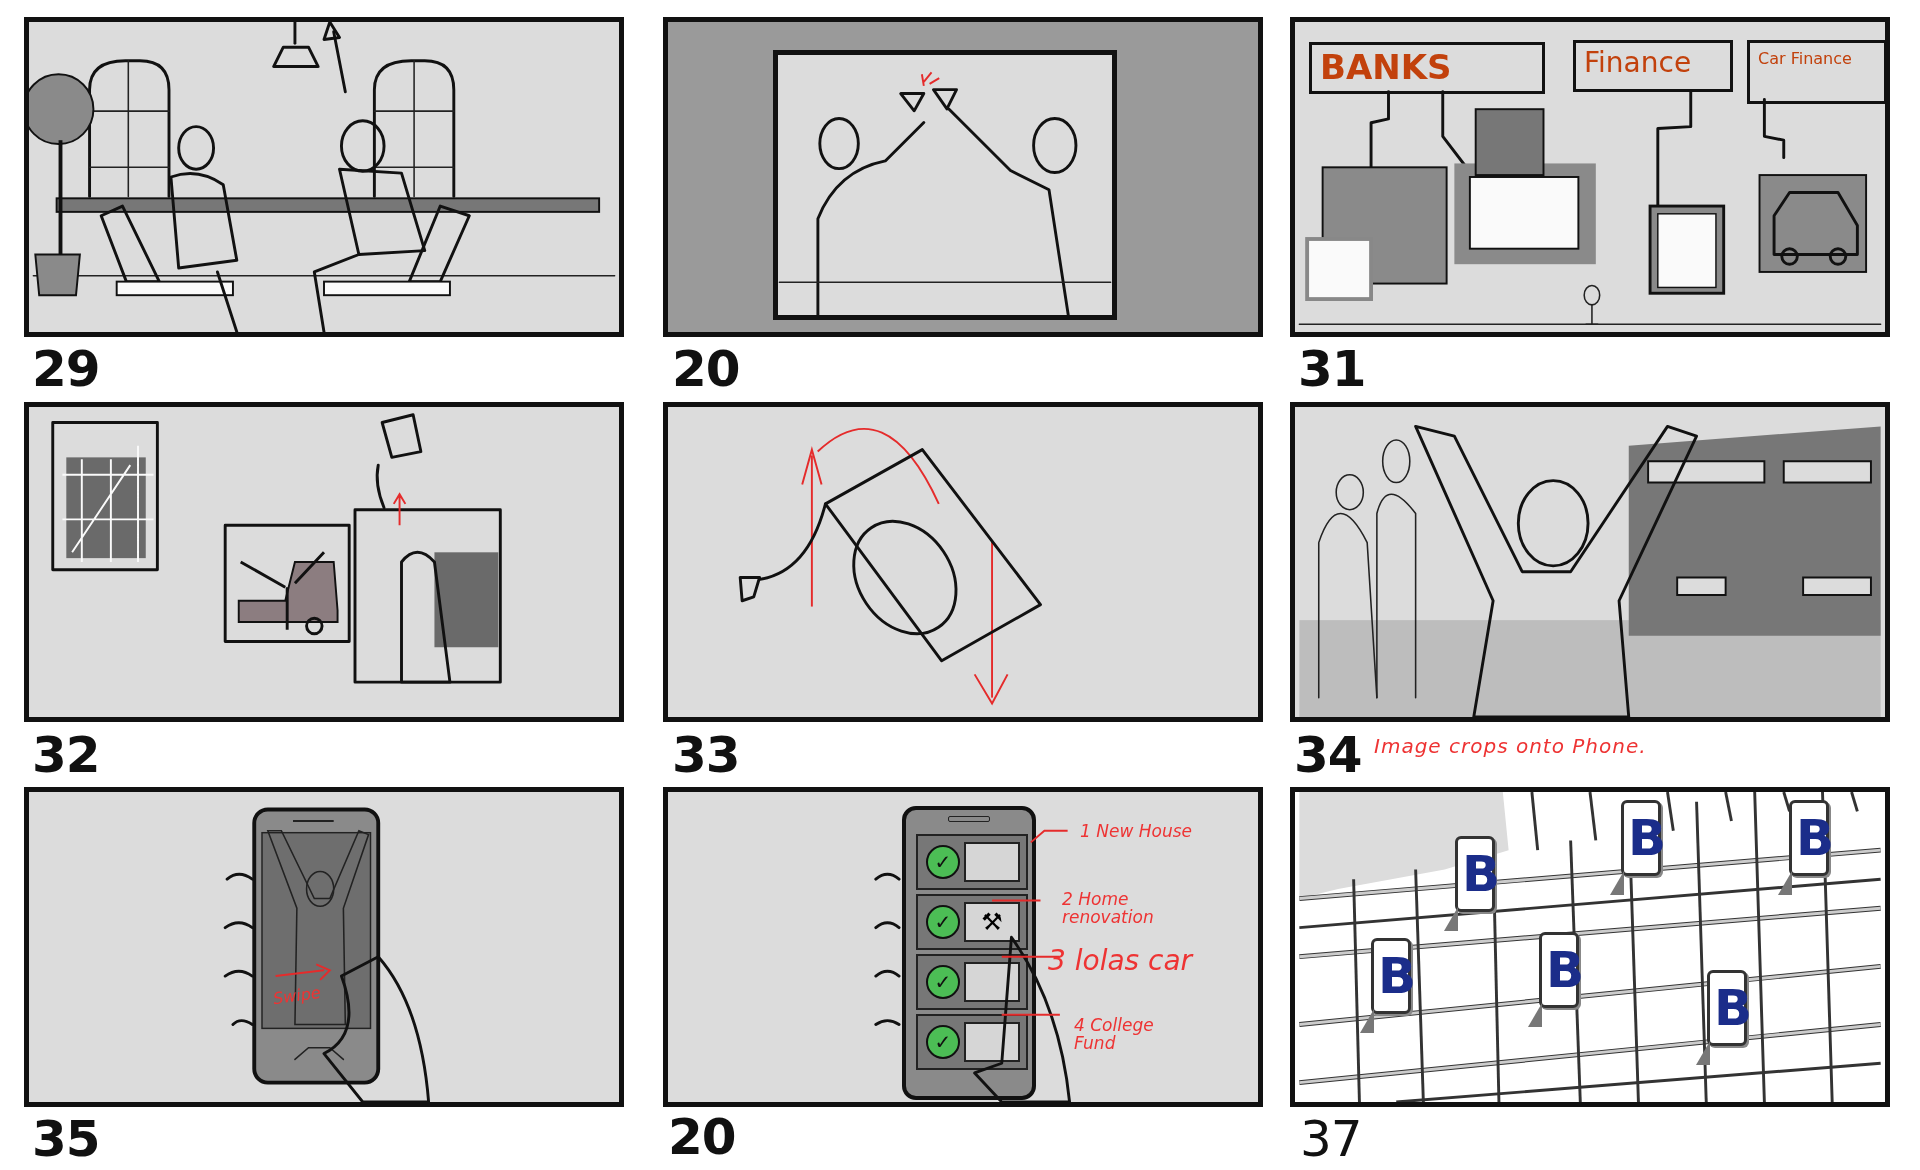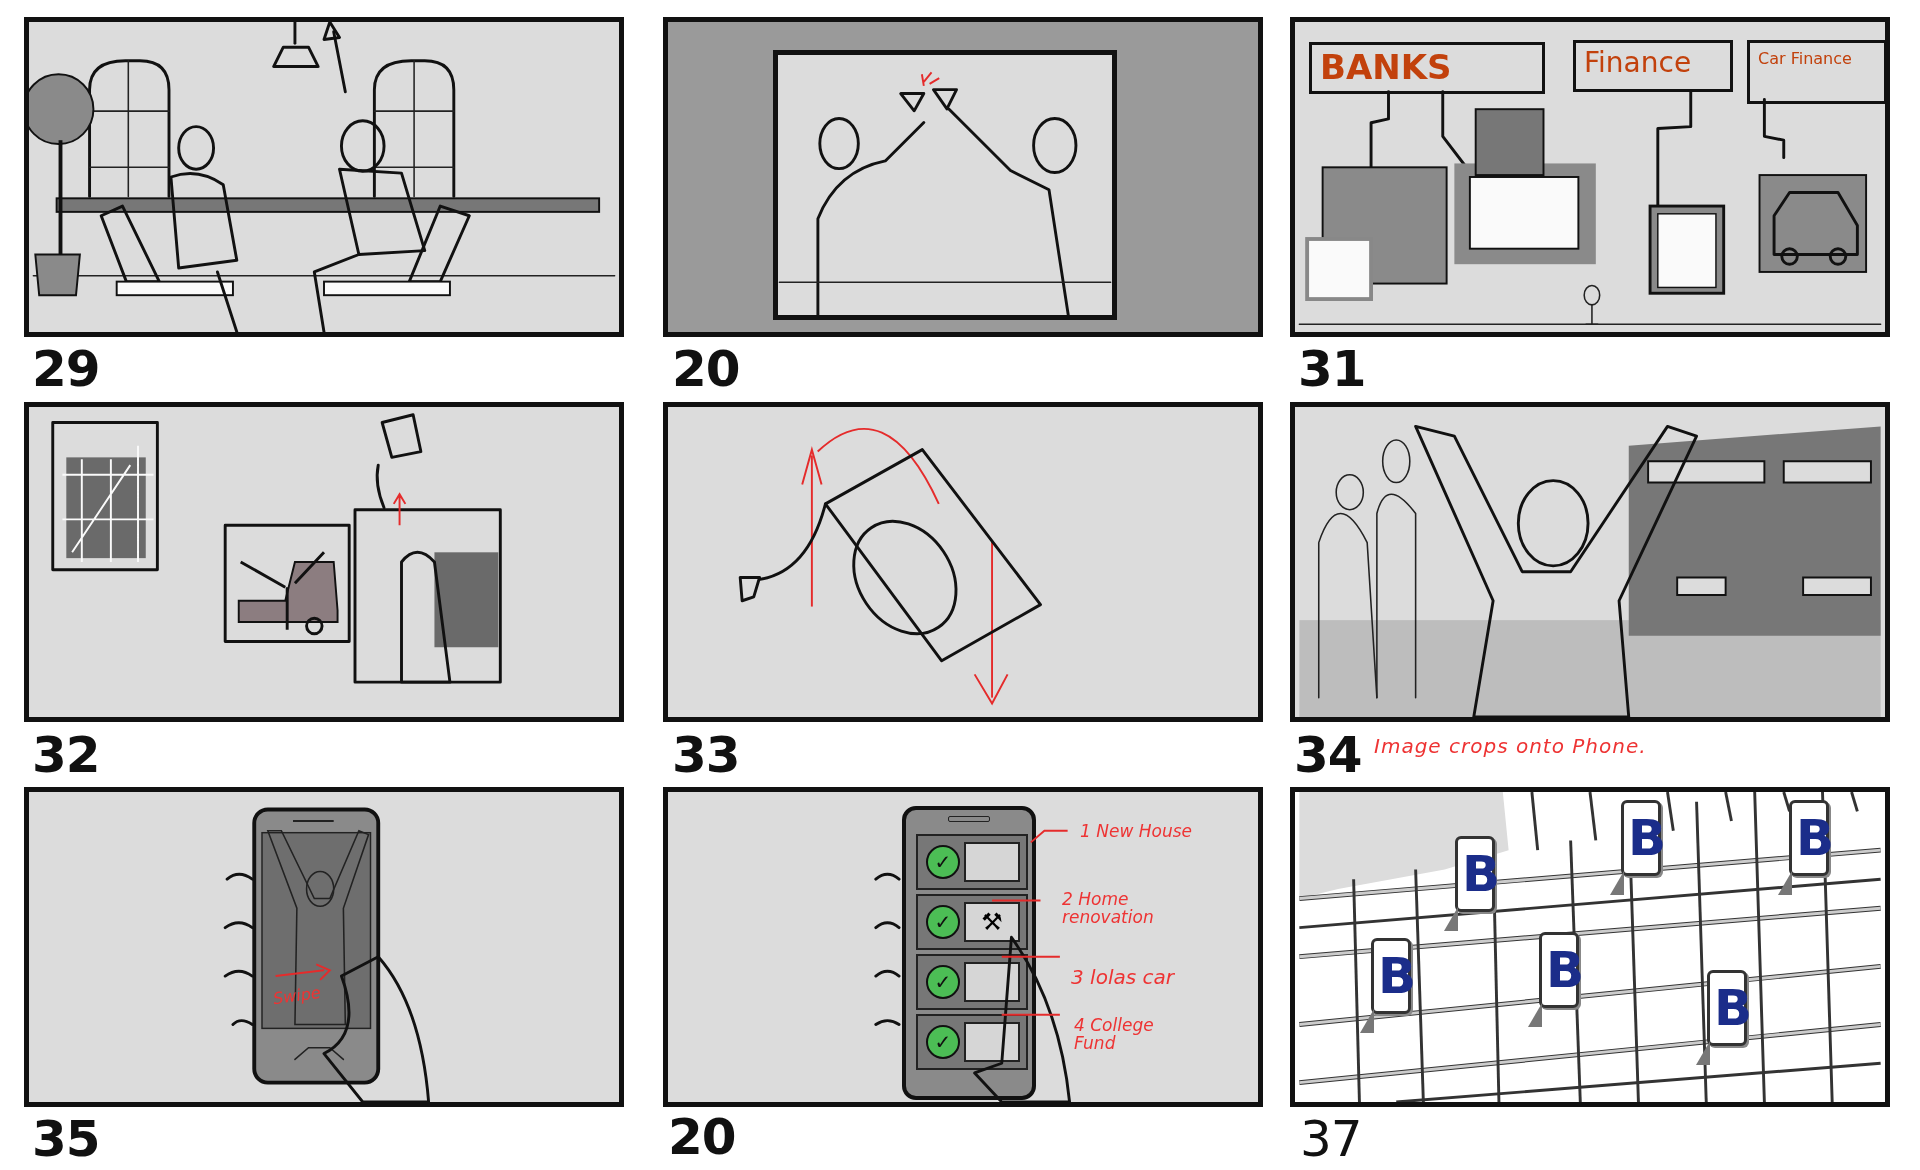--- a/index.html
+++ b/index.html
@@ -203,21 +203,21 @@
     <line x1="340" y1="230" x2="400" y2="230" class="red"></line>
   </svg>
   <div class="callout" style="left:412px;top:30px;">
     <span>1</span>
     <span>New House</span>
   </div>
   <div class="callout" style="left:394px;top:98px;width:140px;">
     <span>2</span>
     <span>Home renovation</span>
   </div>
-  <div class="callout" style="left:403px;top:160px;font-size:20px;margin-top:16px;">
+  <div class="callout" style="left:380px;top:160px;font-size:28px;">
     <span>3</span>
     <span>lolas car</span>
   </div>
   <div class="callout" style="left:406px;top:224px;width:90px;">
     <span>4</span>
     <span>College Fund</span>
   </div>
 </div>
 <div class="num" style="left:668px;top:1108px;">20</div>
 

